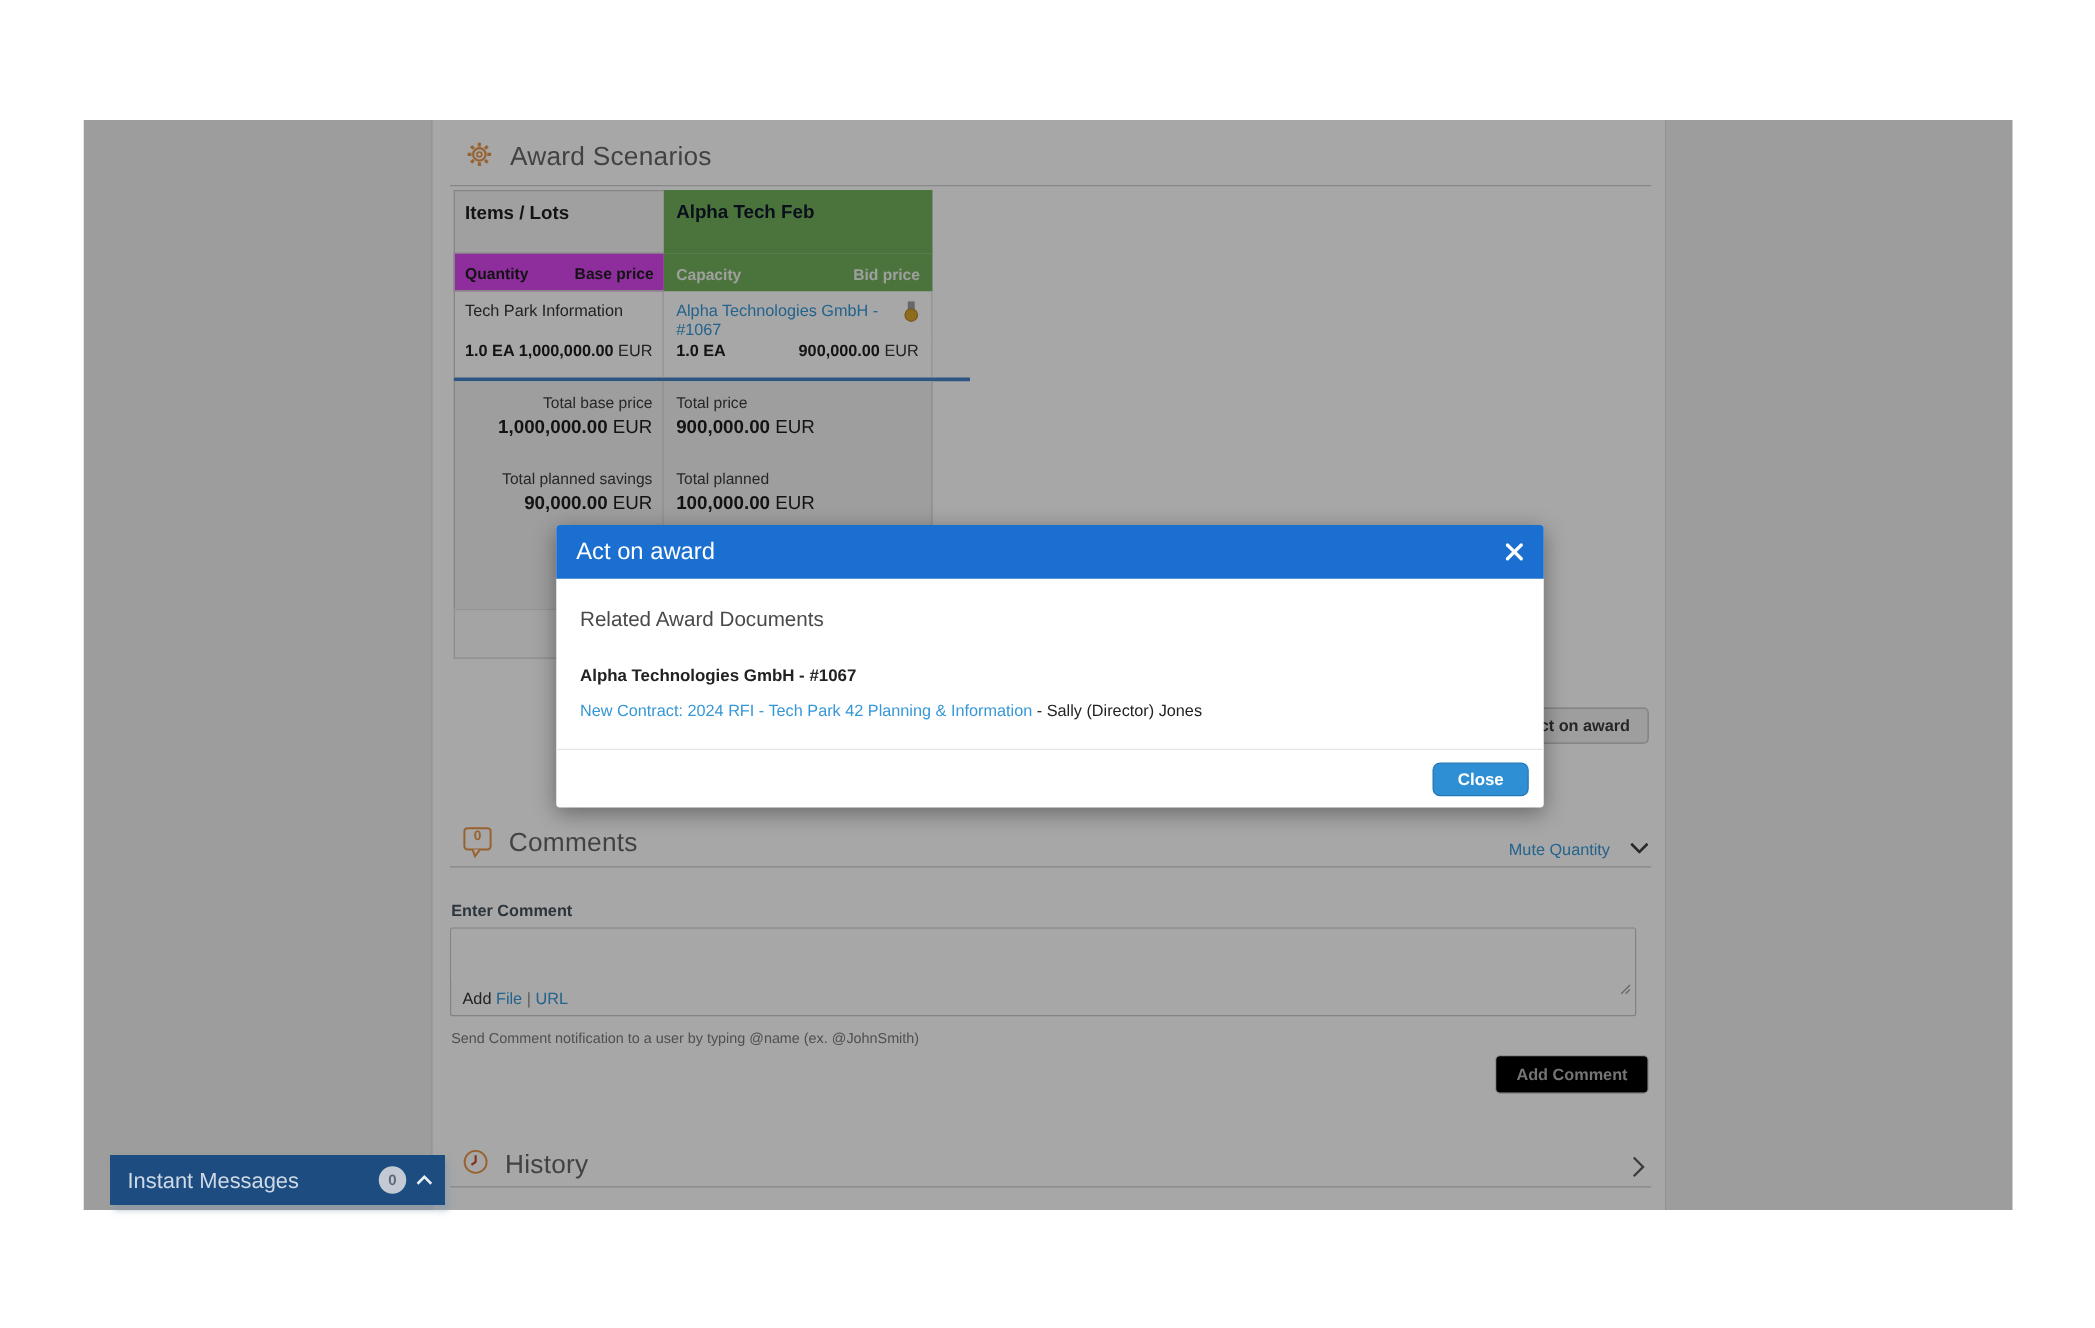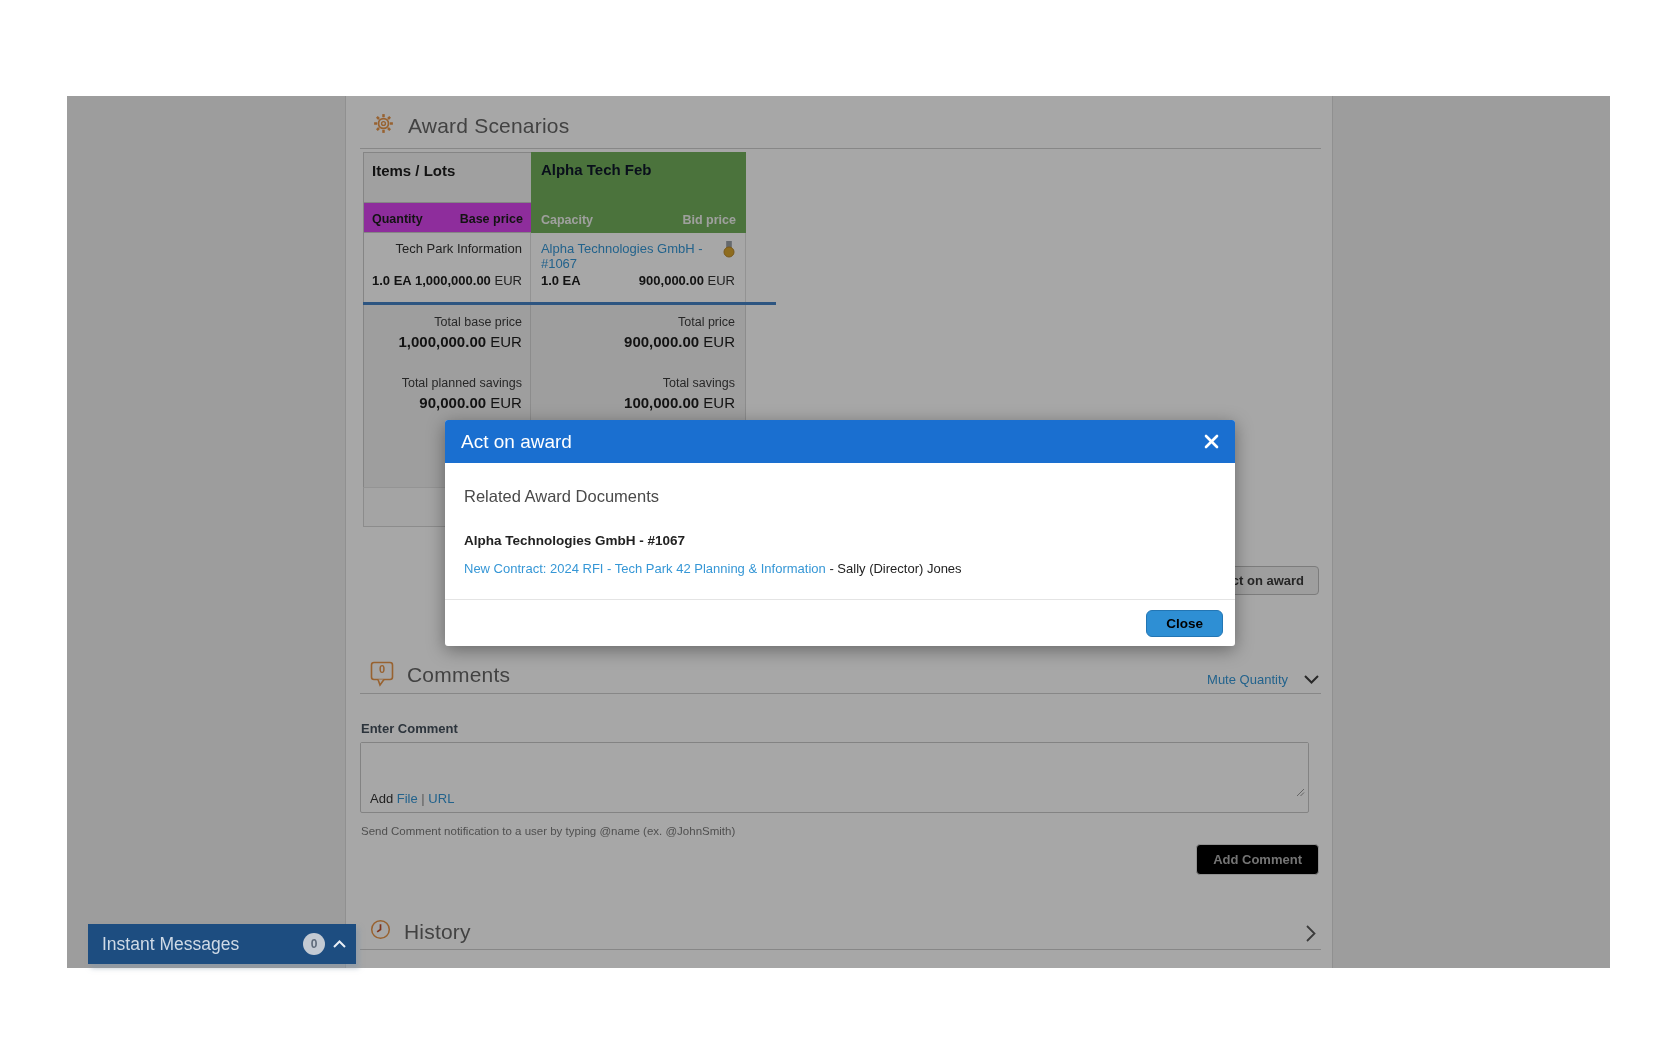--- a/index.html
+++ b/index.html
@@ -19,30 +19,30 @@
   .awd-table { position:absolute; left:17px; top:56px; width:383px; font-size:13px; color:#333; }
   .trow { display:flex; }
   .cL { width:181px; } .cR { width:232px; }
   .head-row { height:51px; }
   .head-row .cL { background:#f5f5f5; border:1px solid #cccccc; border-right:none; padding:9px 8px; font-weight:bold; font-size:15px; color:#1d1d1d; }
   .head-row .cR { background:#73b05c; padding:9px 10px; font-weight:bold; font-size:15px; color:#0f172a; }
   .sub-row { height:30px; }
   .sub-row .cL { background:#d946ef; border:1px solid #cccccc; border-top:none; border-right:none; display:flex; justify-content:space-between; align-items:flex-end; padding:0 8px 6px 8px; font-weight:bold; font-size:12.5px; color:#1d1d1d; }
   .sub-row .cR { background:#73b05c; display:flex; justify-content:space-between; align-items:flex-end; padding:0 10px 6px 10px; font-weight:bold; font-size:12.5px; color:#f2f4f0; }
   .name-row { height:36px; }
-  .name-row .cL { border-left:1px solid #cccccc; border-right:1px solid #e0e0e0; padding:8px;text-align:right; }
+  .name-row .cL { border-left:1px solid #cccccc; border-right:1px solid #e0e0e0; padding:8px; }
   .name-row .cR { border-right:1px solid #e0e0e0; padding:8px 10px; display:flex; align-items:flex-start; gap:5px; }
   .qty-row { height:33px; }
   .qty-row .cL { border-left:1px solid #cccccc; border-right:1px solid #e0e0e0; padding:4px 8px; display:flex; justify-content:space-between; }
   .qty-row .cR { border-right:1px solid #e0e0e0; padding:4px 10px; display:flex; justify-content:space-between; }
   .bld { font-weight:bold; color:#1d1d1d; }
   .blue-bar { height:3px; width:413px; background:#4582c6; }
   .tot-row { height:182px; }
   .tot-row .cL { background:#f2f2f2; border-left:1px solid #cccccc; border-right:1px solid #d6d6d6; padding:10px 8px; text-align:right; }
-  .tot-row .cR { background:#f2f2f2; border-right:1px solid #d6d6d6; padding:10px 10px; text-align:right; }
+  .tot-row .cR { background:#f2f2f2; border-right:1px solid #d6d6d6; padding:10px 10px; text-align:left; }
   .tot-label { font-size:12.5px; color:#3c3c3c; }
   .tot-val { font-size:15px; color:#1d1d1d; margin-top:4px; }
   .tot-val .bld { font-size:15px; }
   .tot-gap { margin-top:26px; }
   .tail-row { height:40px; }
   .tail-row .cL { background:#fbfbfb; border:1px solid #d6d6d6; border-top:1px solid #e3e3e3; border-right:1px solid #e3e3e3; }
   .tail-row .cR { background:#fbfbfb; border-bottom:1px solid #d6d6d6; border-top:1px solid #e3e3e3; border-right:1px solid #d6d6d6; }
   a.lnk { color:#3697d6; text-decoration:none; }
 
   .gray-btn { position:absolute; right:13px; top:470px; background:#f1f1f1; border:1px solid #bdbdbd; border-radius:4px;
@@ -67,21 +67,21 @@
   .modal { position:absolute; left:445px; top:420px; width:790px; height:226px; background:#ffffff; z-index:10;
            border-radius:3px; box-shadow:0 4px 18px rgba(0,0,0,0.38); }
   .modal-head { height:43px; background:#1a6fd0; border-radius:3px 3px 0 0; display:flex; align-items:center; padding:0 16px; }
   .modal-title { color:#ffffff; font-size:19px; flex:1; }
   .modal-x { cursor:pointer; display:flex; }
   .modal-body { padding:0 19px; position:relative; height:136px; }
   .modal-sec { padding-top:24px; font-size:16.5px; color:#4a4a4a; }
   .modal-supplier { padding-top:27px; font-size:13.5px; font-weight:bold; color:#222; }
   .modal-docline { padding-top:13px; font-size:13px; color:#222; }
   .modal-foot { border-top:1px solid #e4e4e4; height:47px; display:flex; justify-content:flex-end; align-items:center; padding:0 12px; }
-  .close-btn { background:#2e8fd4; border:1px solid #2376b4; border-radius:6px; color:#000000; font-weight:bold;
+  .close-btn { background:#2e8fd4; border:1px solid #2376b4; border-radius:6px; color:#ffffff; font-weight:bold;
                font-size:13.5px; padding:5px 19px; cursor:pointer; font-family:"Liberation Sans",sans-serif; }
 
   
   .im-bar { position:absolute; left:88px; top:924px; width:268px; height:40px; background:#1d4d80; z-index:8;
             display:flex; align-items:center; padding:0 10px 0 14px; box-shadow:3px 4px 5px rgba(130,150,170,.55); }
   .im-label { color:#cfdae6; font-size:17.5px; flex:1; }
   .im-badge { width:22px; height:22px; border-radius:50%; background:#c3cad3; color:#5f6b7a; font-size:12px; font-weight:bold;
               display:flex; align-items:center; justify-content:center; }
   .im-chev { margin-left:8px; display:flex; }
 </style>
@@ -158,21 +158,21 @@
           <div class="tot-val"><span class="bld">1,000,000.00</span>
             <span>EUR</span></div>
           <div class="tot-label tot-gap">Total planned savings</div>
           <div class="tot-val"><span class="bld">90,000.00</span>
             <span>EUR</span></div>
         </div>
         <div class="cR">
           <div class="tot-label">Total price</div>
           <div class="tot-val"><span class="bld">900,000.00</span>
             <span>EUR</span></div>
-          <div class="tot-label tot-gap">Total savings</div>
+          <div class="tot-label tot-gap">Total planned</div>
           <div class="tot-val"><span class="bld">100,000.00</span>
             <span>EUR</span></div>
         </div>
       </div>
       <div class="trow tail-row">
           <div class="cL"></div>
           <div class="cR"></div>
         </div>
     </div>
 

